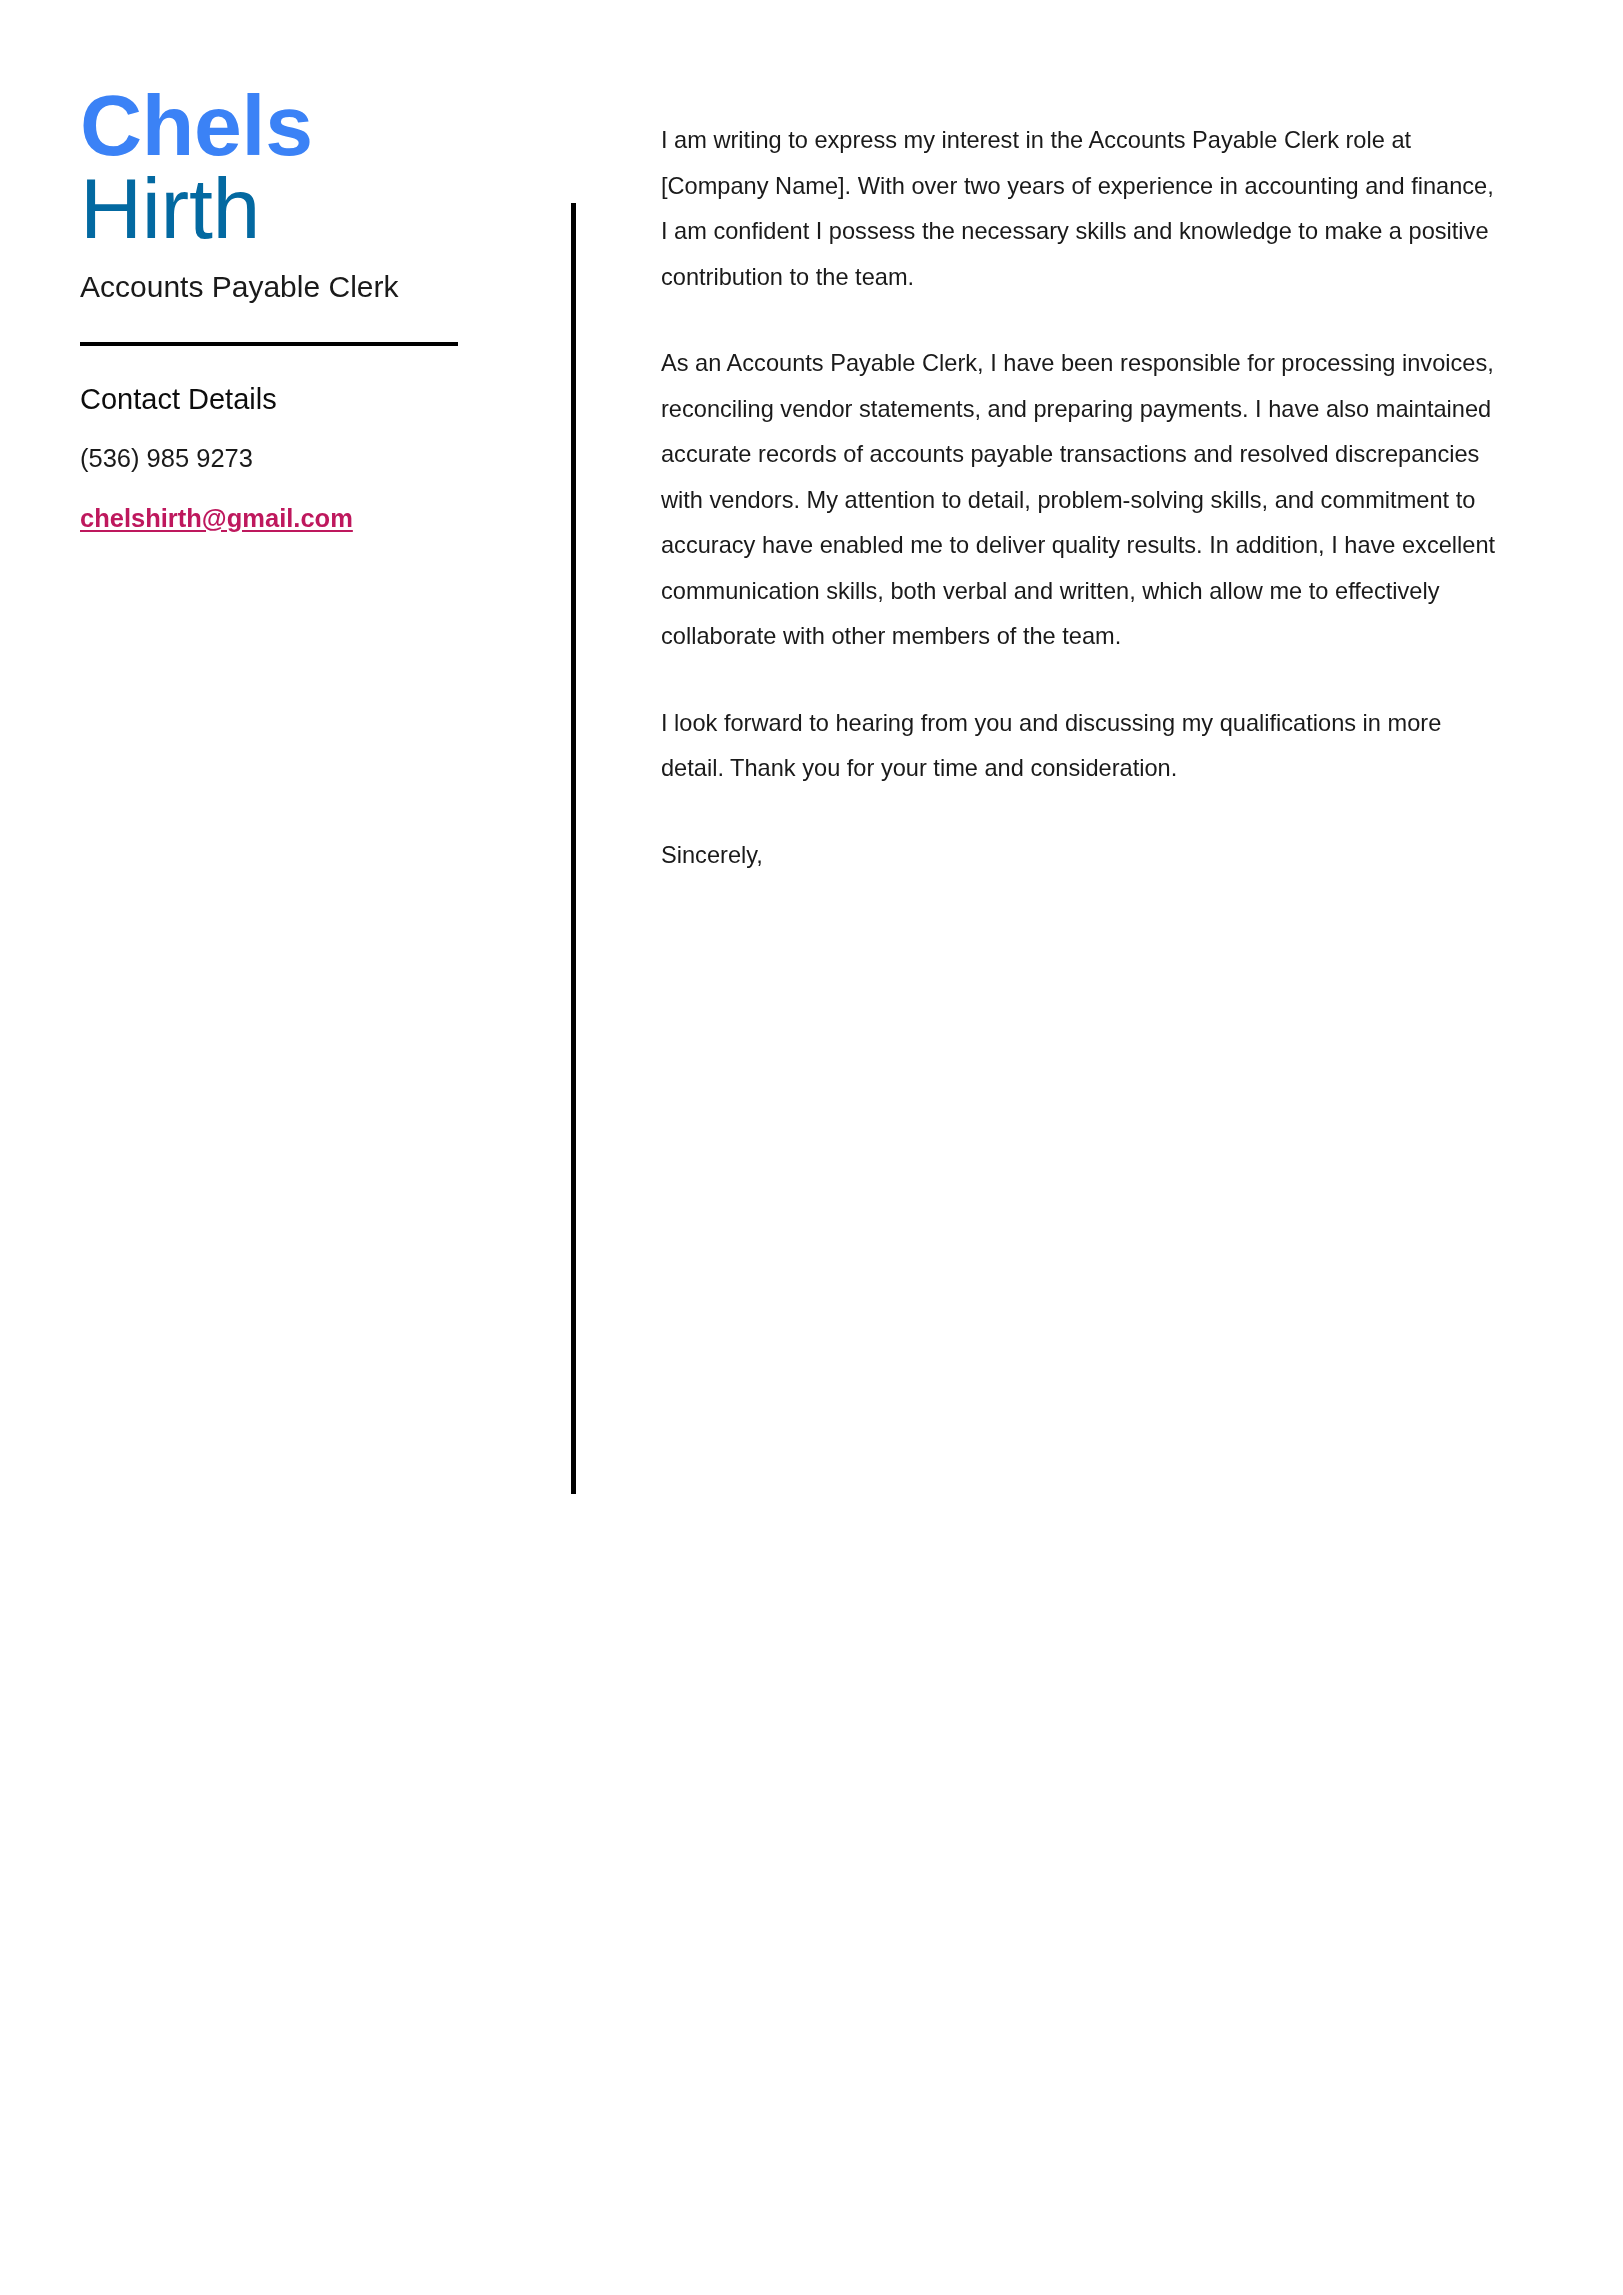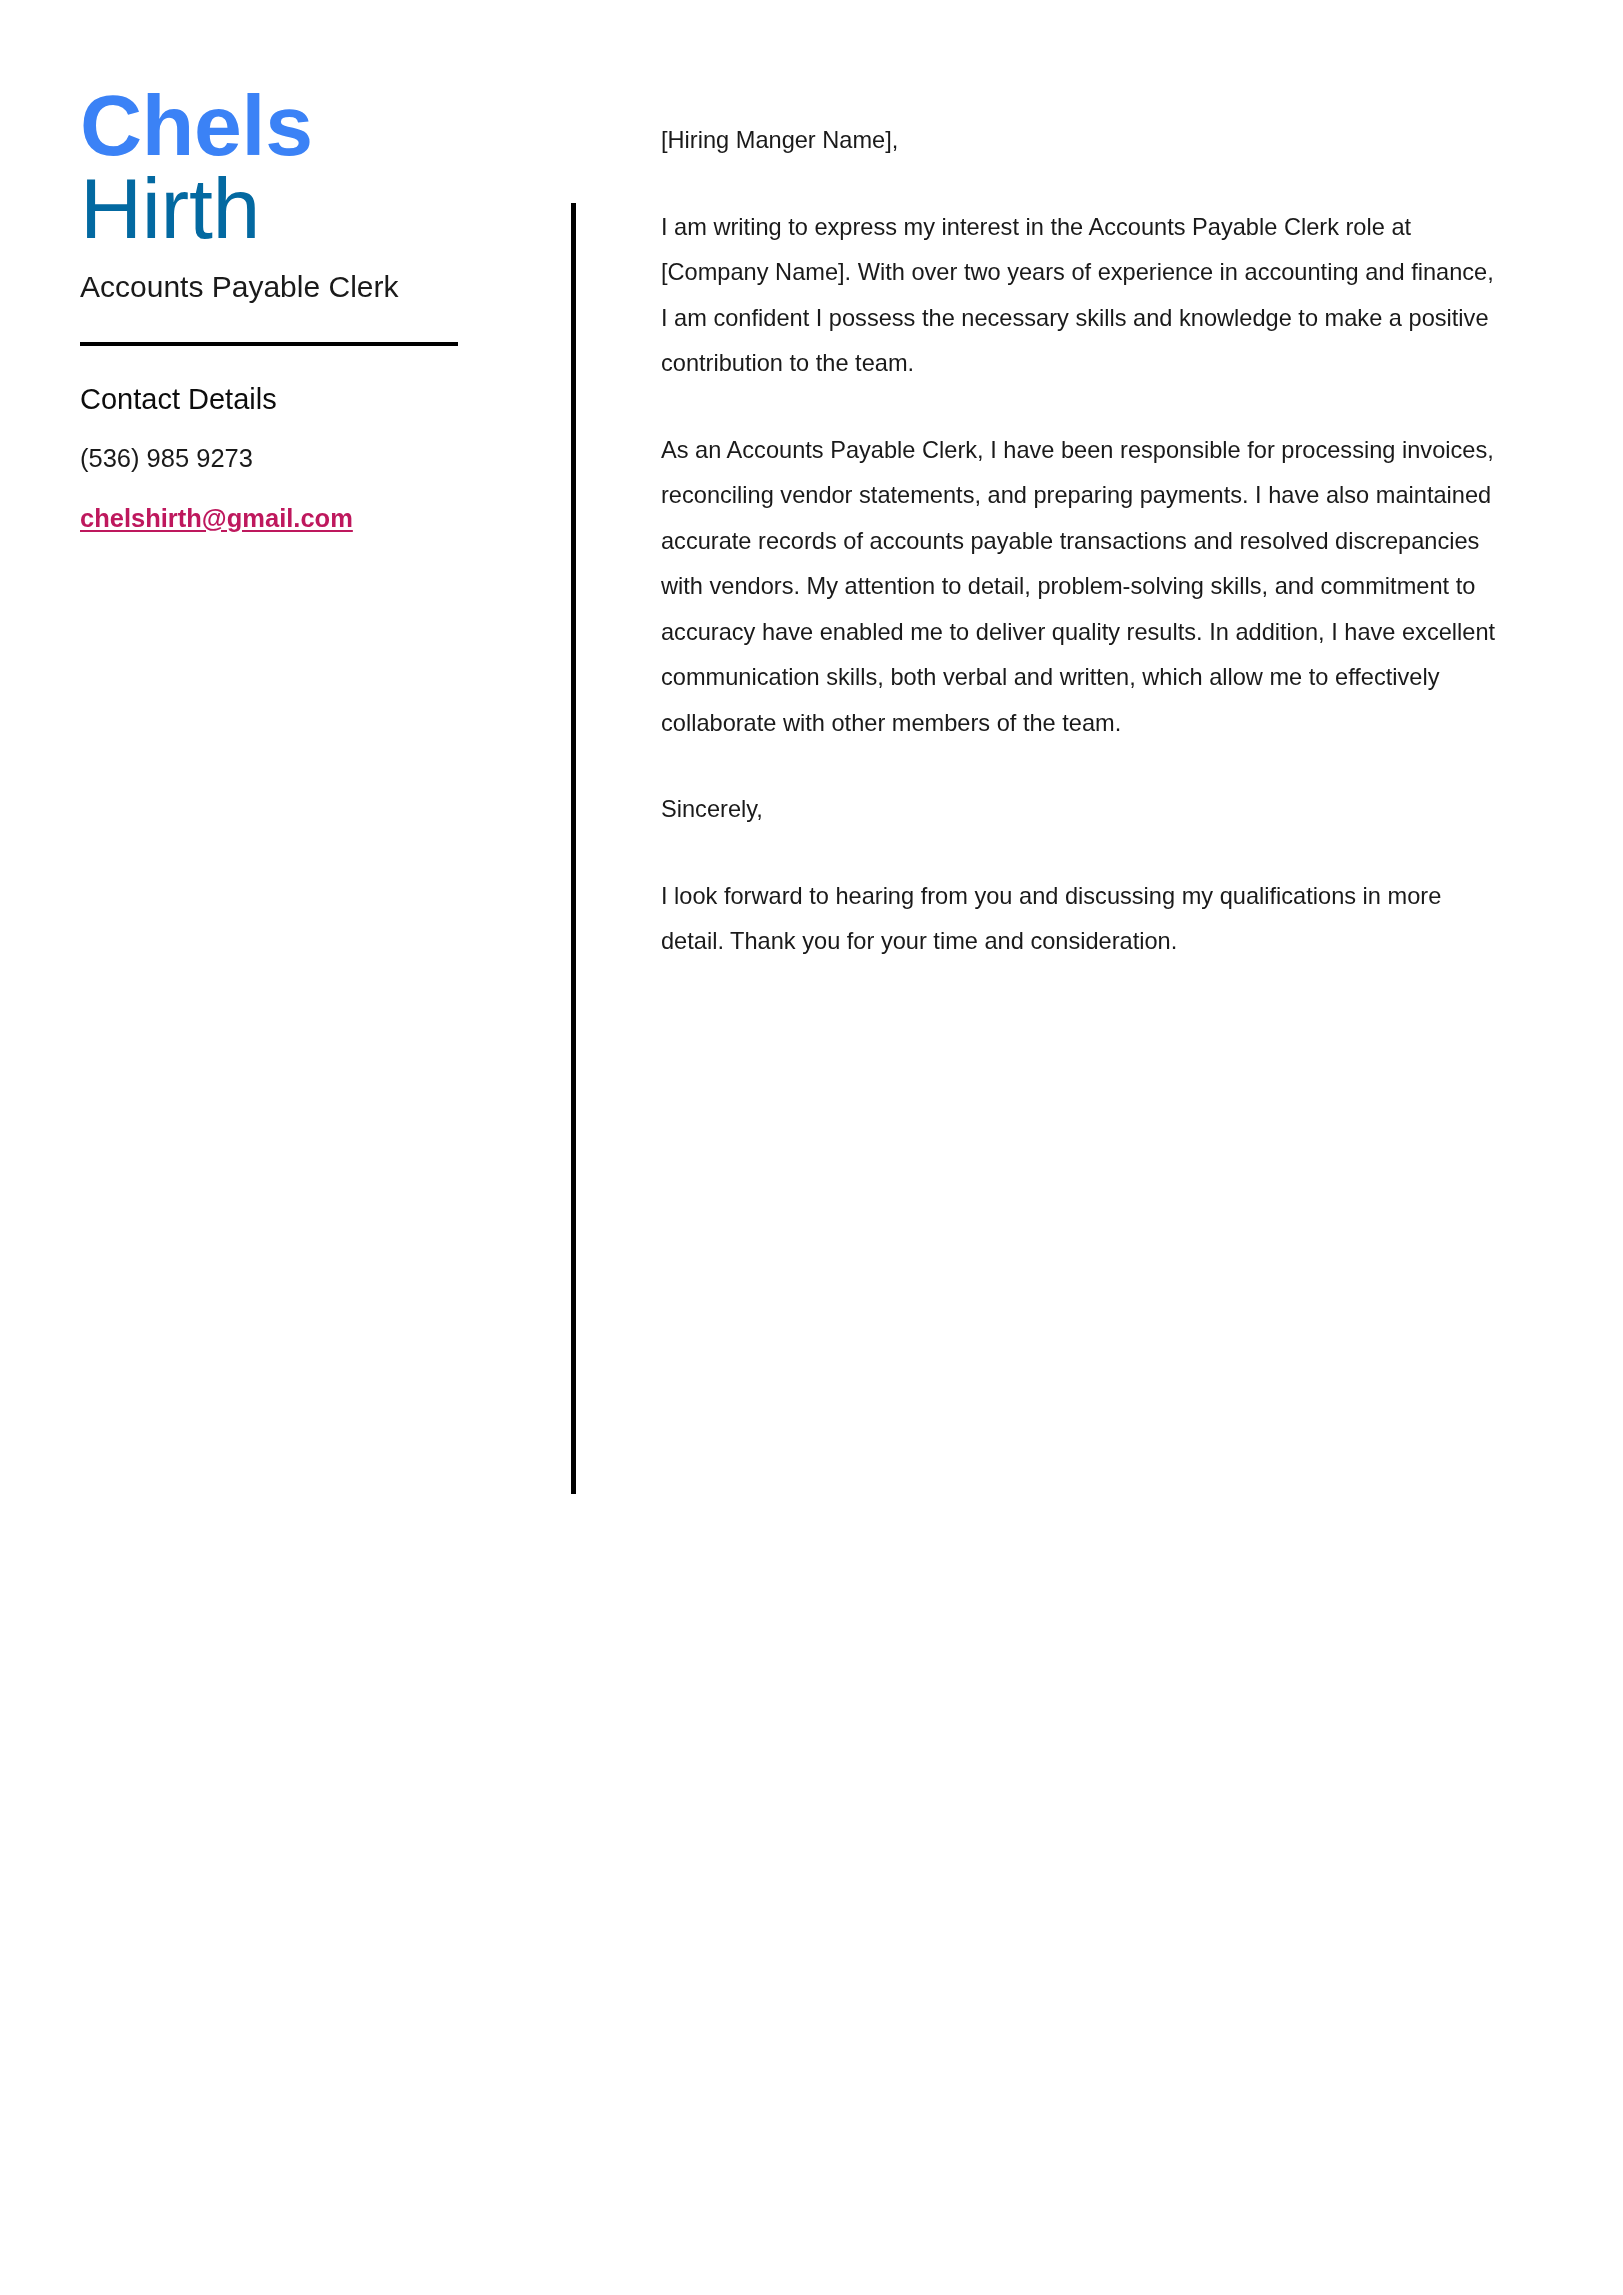--- a/index.html
+++ b/index.html
@@ -141,21 +141,20 @@
     <div class="contact-list">
       <div class="contact-item">(536) 985 9273</div>
       <div class="contact-item email">chelshirth@gmail.com</div>
     </div>
 
   </div>
 
   <div class="vrule"></div>
 
   <div class="letter">
-    <p class="salutation">[Hiring Manger Name],</p>
     <p>I am writing to express my interest in the Accounts Payable Clerk role at [Company Name]. With over two years of experience in accounting and finance, I am confident I possess the necessary skills and knowledge to make a positive contribution to the team.</p>
     <p>As an Accounts Payable Clerk, I have been responsible for processing invoices, reconciling vendor statements, and preparing payments. I have also maintained accurate records of accounts payable transactions and resolved discrepancies with vendors. My attention to detail, problem-solving skills, and commitment to accuracy have enabled me to deliver quality results. In addition, I have excellent communication skills, both verbal and written, which allow me to effectively collaborate with other members of the team.</p>
+    <p>I look forward to hearing from you and discussing my qualifications in more detail. Thank you for your time and consideration.</p>
     <p>Sincerely,</p>
-    <p>I look forward to hearing from you and discussing my qualifications in more detail. Thank you for your time and consideration.</p>
   </div>
 
 </div>
 
 
 </body></html>

